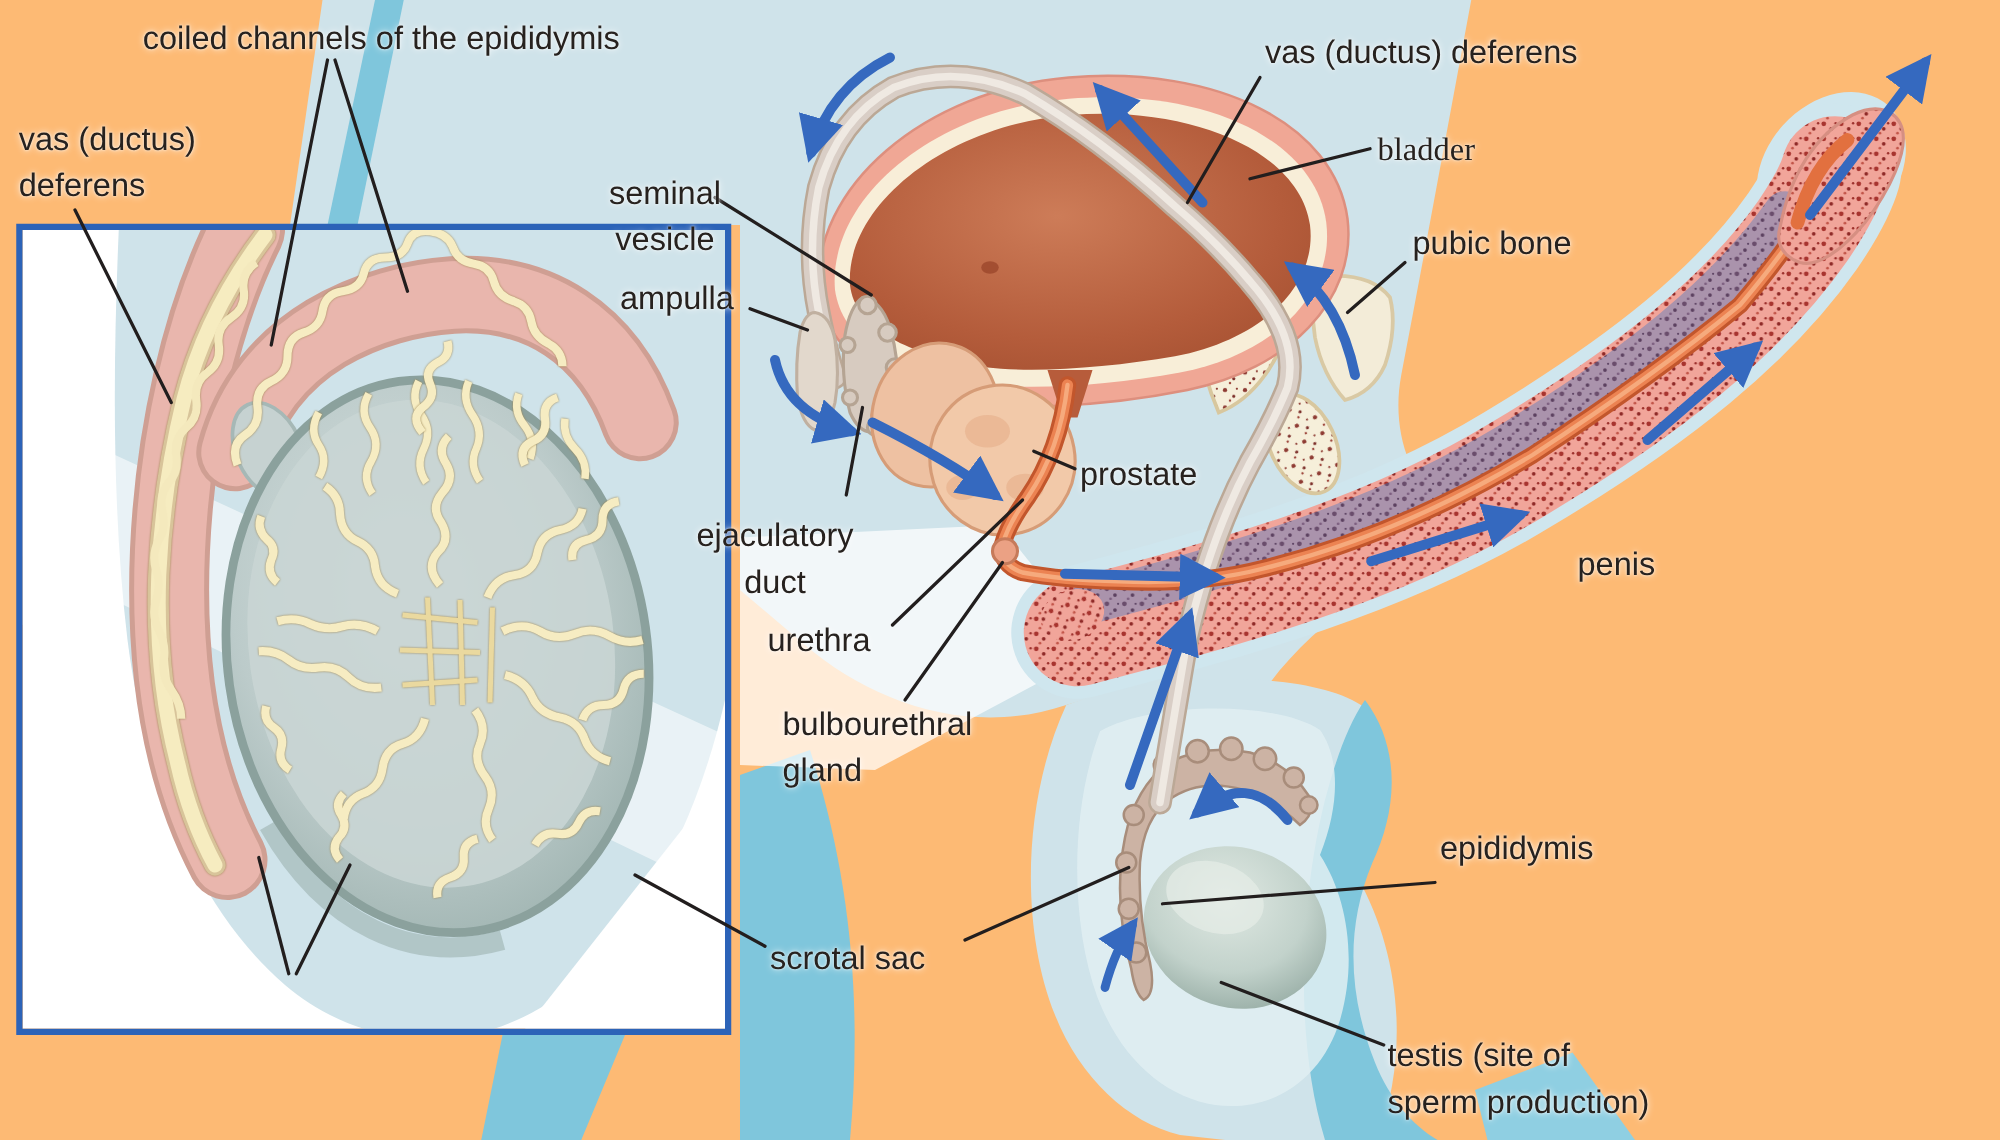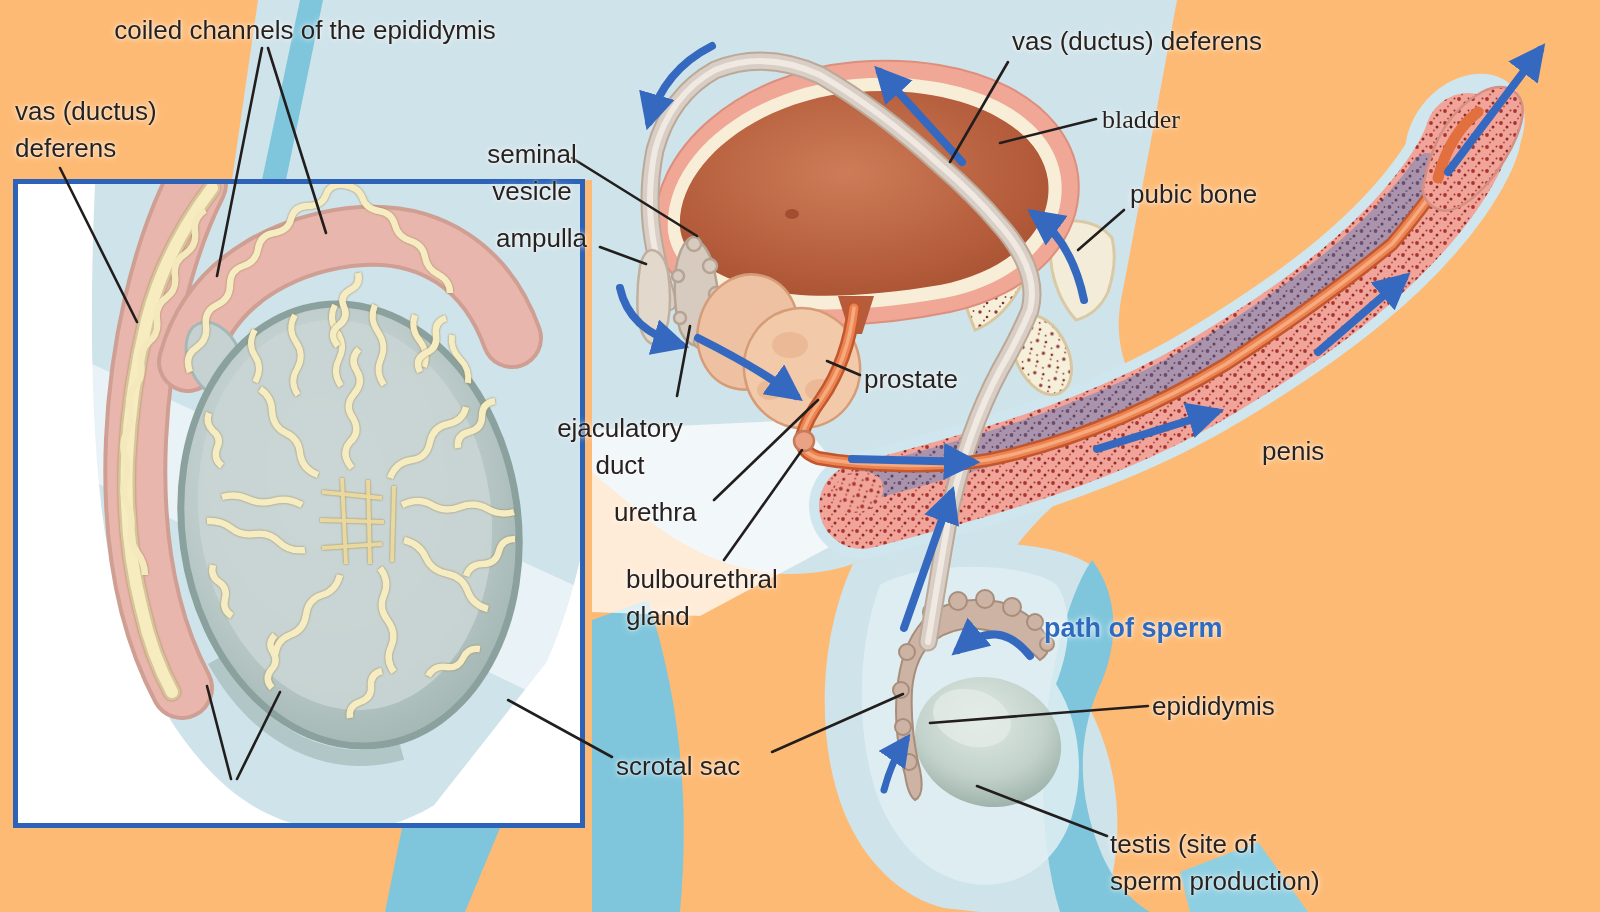--- a/index.html
+++ b/index.html
@@ -272,17 +272,16 @@
 duct</div>
 <div class="lbl" style="left:614px;top:494px;">urethra</div>
 <div class="lbl" style="left:614px;top:561px;margin-left:12px;">bulbourethral
 gland</div>
 <div class="lbl" style="left:616px;top:748px;">scrotal sac</div>
 <div class="lbl" style="left:1012px;top:23px;">vas (ductus) deferens</div>
 <div class="lbl" style="left:1102px;top:101px;font-family:Liberation Serif, serif;">bladder</div>
 <div class="lbl" style="left:1130px;top:176px;">pubic bone</div>
 <div class="lbl" style="left:864px;top:361px;">prostate</div>
 <div class="lbl" style="left:1262px;top:433px;">penis</div>
-<div class="lbl blue" style="left:1044px;top:610px;">path of sperm</div>
-<div class="lbl" style="left:1152px;top:688px;">epididymis</div>
+<div class="lbl" style="left:1152px;top:660px;">epididymis</div>
 <div class="lbl" style="left:1110px;top:826px;">testis (site of
 sperm production)</div>
 </div>
 
 </body></html>

